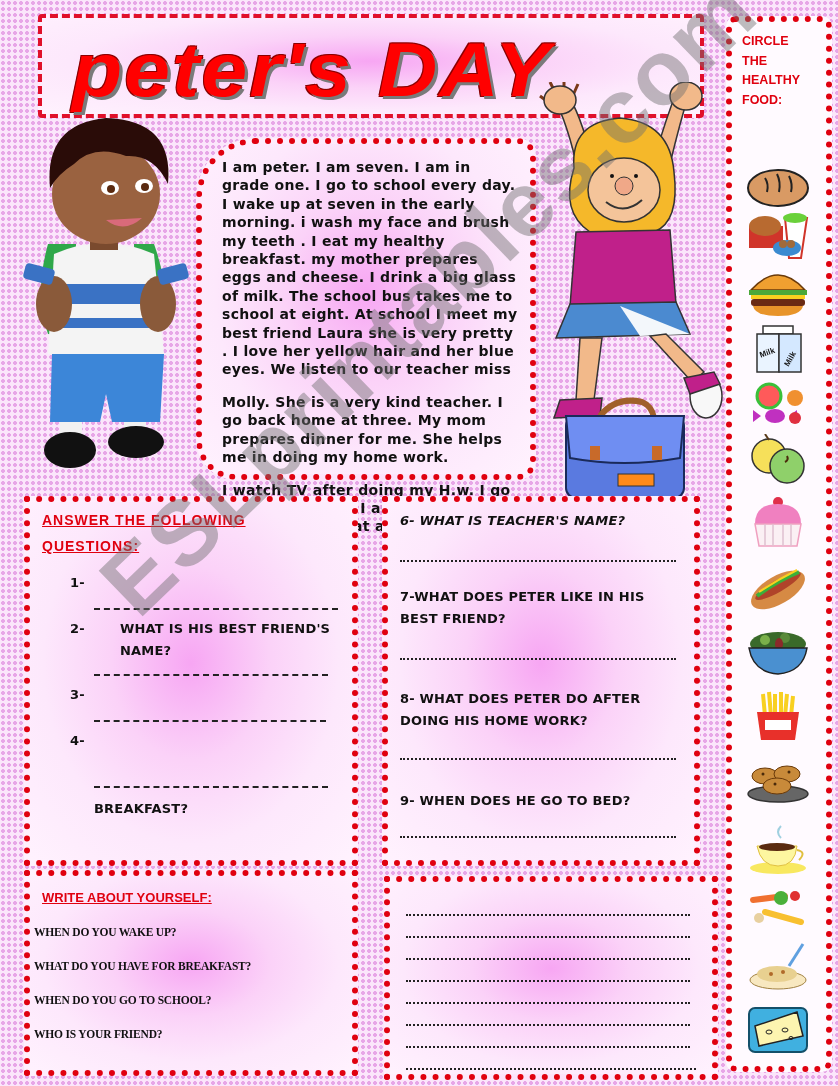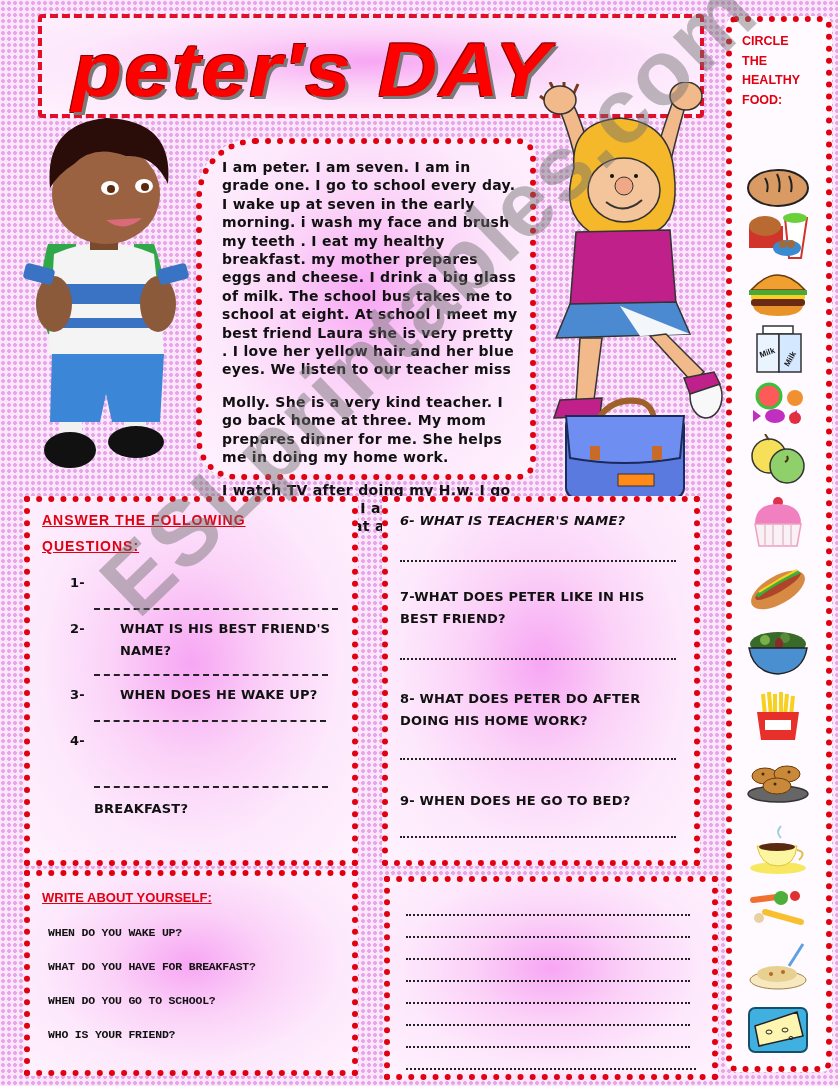--- a/index.html
+++ b/index.html
@@ -97,22 +97,22 @@
   }
 
   
   #write-panel {
     left: 24px; top: 870px; width: 334px; height: 206px;
   }
   #write-box {
     left: 384px; top: 876px; width: 334px; height: 204px;
   }
   .w-text {
-    position: absolute; left: 18px;
-    font-family: Liberation Mono, monospace; font-weight: bold; font-size: 11.5px; color: #111;
+    position: absolute; left: 4px;
+    font-family: Liberation Serif, serif; font-weight: bold; font-size: 11.5px; color: #111;
     letter-spacing: -0.2px;
   }
 
   
   .character { position: absolute; }
 
   
   #watermark {
     position: absolute; left: 80px; top: 560px;
     font-family: "Liberation Sans", sans-serif; font-weight: bold;
@@ -373,21 +373,20 @@
     <span class="q-num">2-</span>
     <span>
       <span>WHAT IS HIS BEST FRIEND'S</span><br>
       <span>NAME?</span>
     </span>
   </div>
   <div class="answer-line" style="left:64px; top:172px; width:234px;"></div>
 
   <div class="q-row q-text" style="left:40px; top:182px;">
     <span class="q-num">3-</span>
-    <span>WHEN DOES HE WAKE UP?</span>
   </div>
   <div class="answer-line" style="left:64px; top:218px; width:232px;"></div>
 
   <div class="q-row q-text" style="left:40px; top:228px;">
     <span class="q-num">4-</span>
   </div>
   <div class="answer-line" style="left:64px; top:284px; width:234px;"></div>
 
   <div class="q-text" style="position:absolute; left:64px; top:296px;">
     <div>BREAKFAST?</div>

